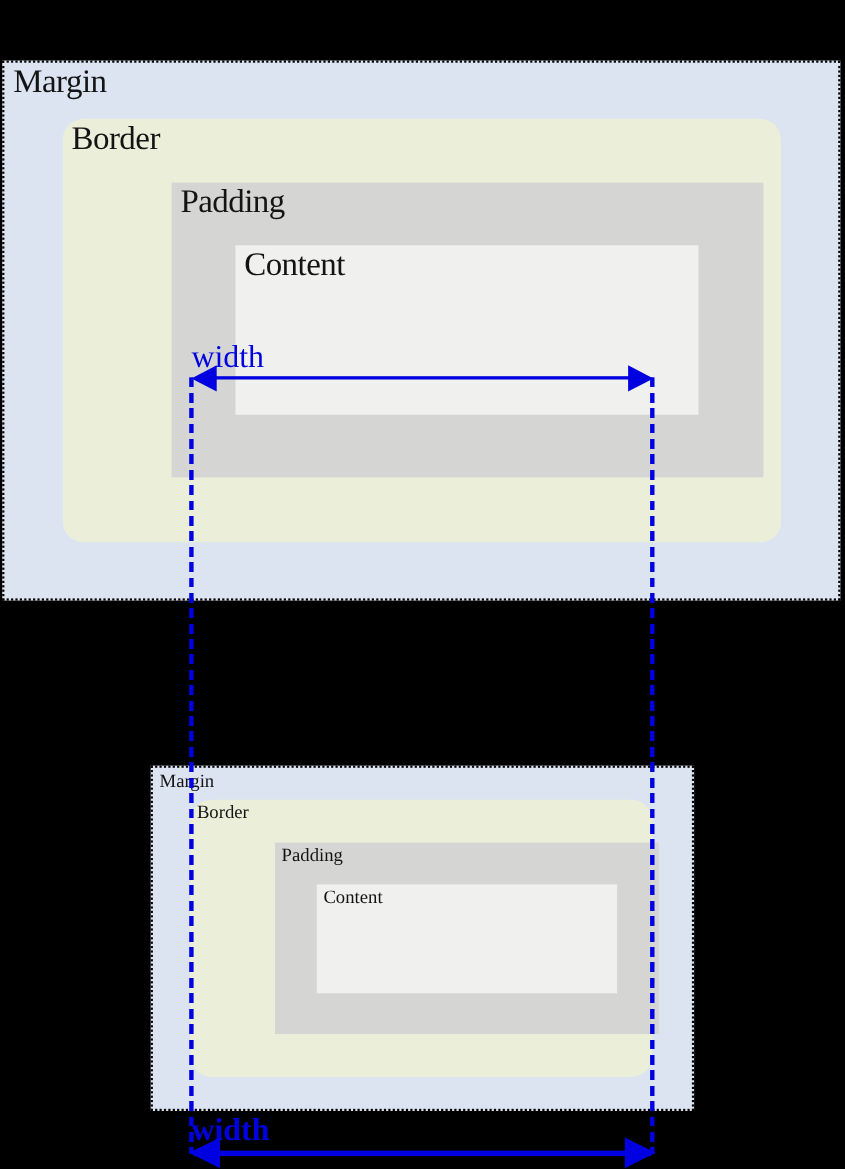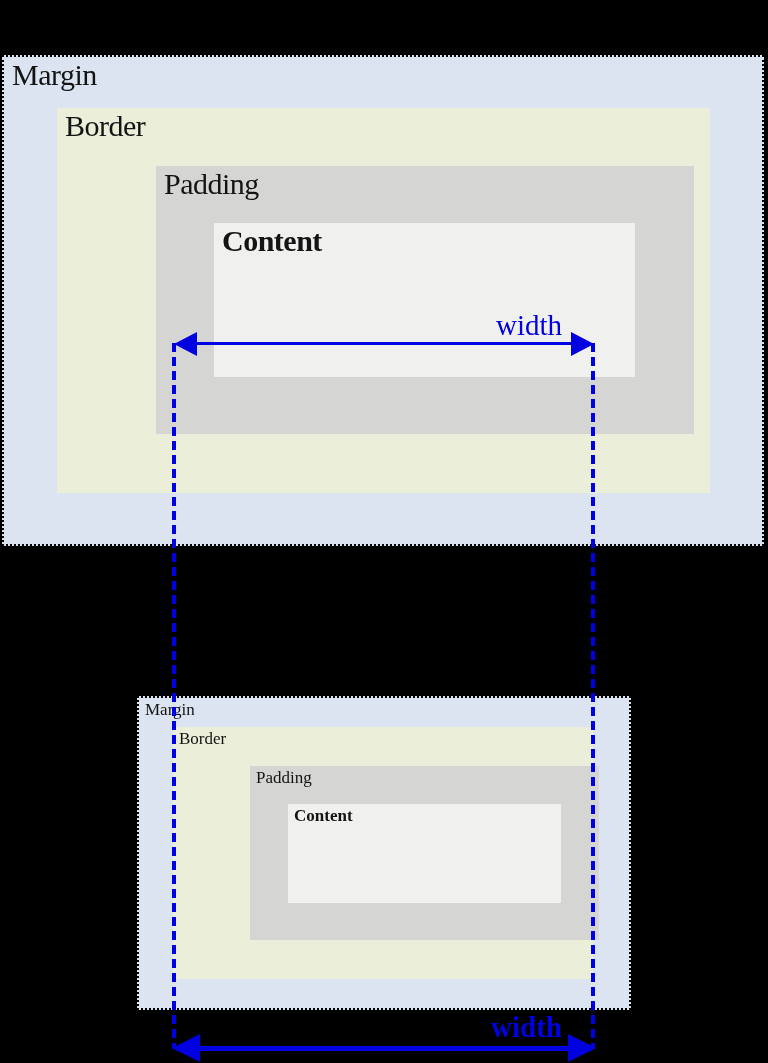--- a/index.html
+++ b/index.html
@@ -12,23 +12,23 @@
     width: 768px;
     height: 1063px;
     background: var(--page_bg, #000);
     overflow: hidden;
     font-family: "Liberation Serif", "DejaVu Serif", serif;
   }
   .box { position: absolute; box-sizing: border-box; }
 
   
   .mbox { border: 2px dotted #000; background: var(--margin_bg); }
-  .bbox { background: var(--border_bg); }
+  .bbox { background: var(--border_bg); border-radius: 19px; }
   .pbox { background: var(--padding_bg); margin-left: 41px; }
-  .cbox { background: var(--content_bg); font-weight: bold; }
+  .cbox { background: var(--content_bg); }
 
   .top-margin  { left: 2px;  top: 55px;  width: 762px; height: 491px; }
   .top-border  { left: 53px; top: 51px;  width: 653px; height: 385px; }
   .top-padding { left: 58px; top: 58px;  width: 538px; height: 268px; }
   .top-content { left: 58px; top: 57px;  width: 421px; height: 154px; }
 
   
   .bot-margin  { left: 137px; top: 696px; width: 494px; height: 314px; }
   .bot-border  { left: 34px;  top: 29px;  width: 420px; height: 252px; }
   .bot-padding { left: 36px;  top: 39px;  width: 349px; height: 174px; }
@@ -92,21 +92,21 @@
     border-top: 14px solid transparent;
     border-bottom: 14px solid transparent;
     border-left: 28px solid var(--arrow_blue);
   }
 
   
   .wlabel {
     position: absolute;
     left: 174px;
     width: 388px;
-    text-align: right;
+    text-align: left;
     color: var(--arrow_blue);
     font-size: 29px;
     line-height: 1;
     z-index: 4;
   }
   .wlabel-top { top: 311px; }
   .wlabel-bottom { top: 1013px; font-weight: bold; }
 </style>
 </head>
 <body>

